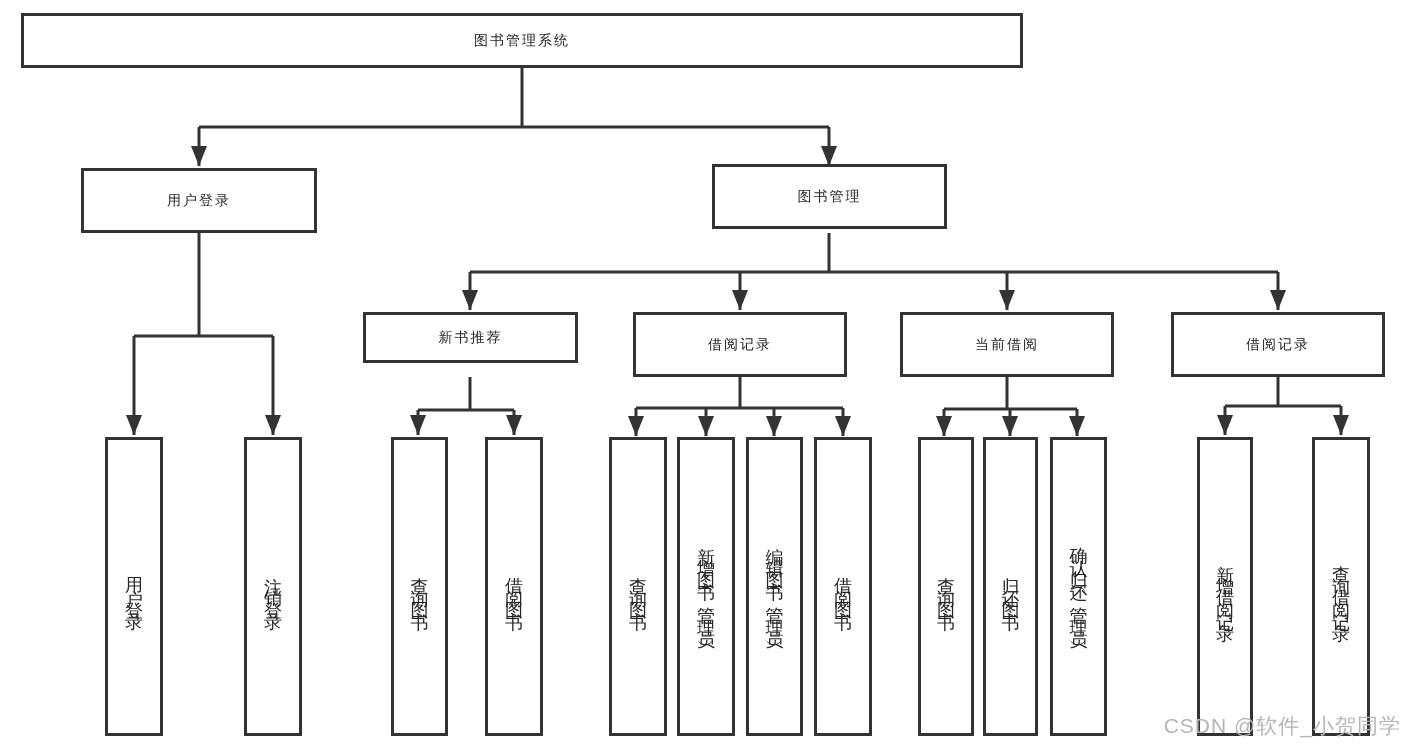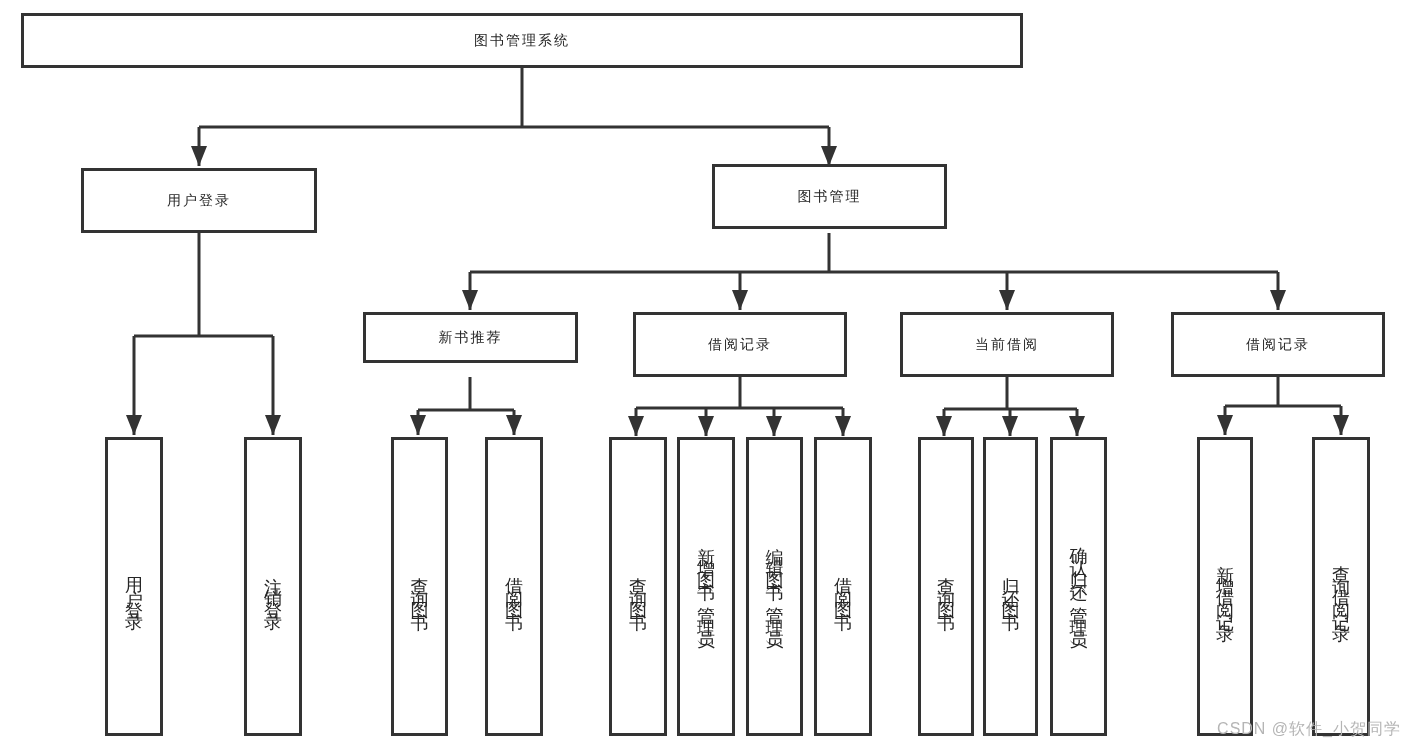--- a/index.html
+++ b/index.html
@@ -41,21 +41,21 @@
     text-orientation: mixed;
     font-size: 18px;
     letter-spacing: 12px;
     line-height: 1;
     white-space: nowrap;
   }
   .watermark {
     position: absolute;
     right: 4px;
     bottom: 7px;
-    font-size: 16px;
+    font-size: 21px;
     color: #b5b5b5;
     letter-spacing: 1px;
     white-space: nowrap;
     z-index: 5;
   }
 </style>
 </head>
 <body>
 
 <div class="canvas">

